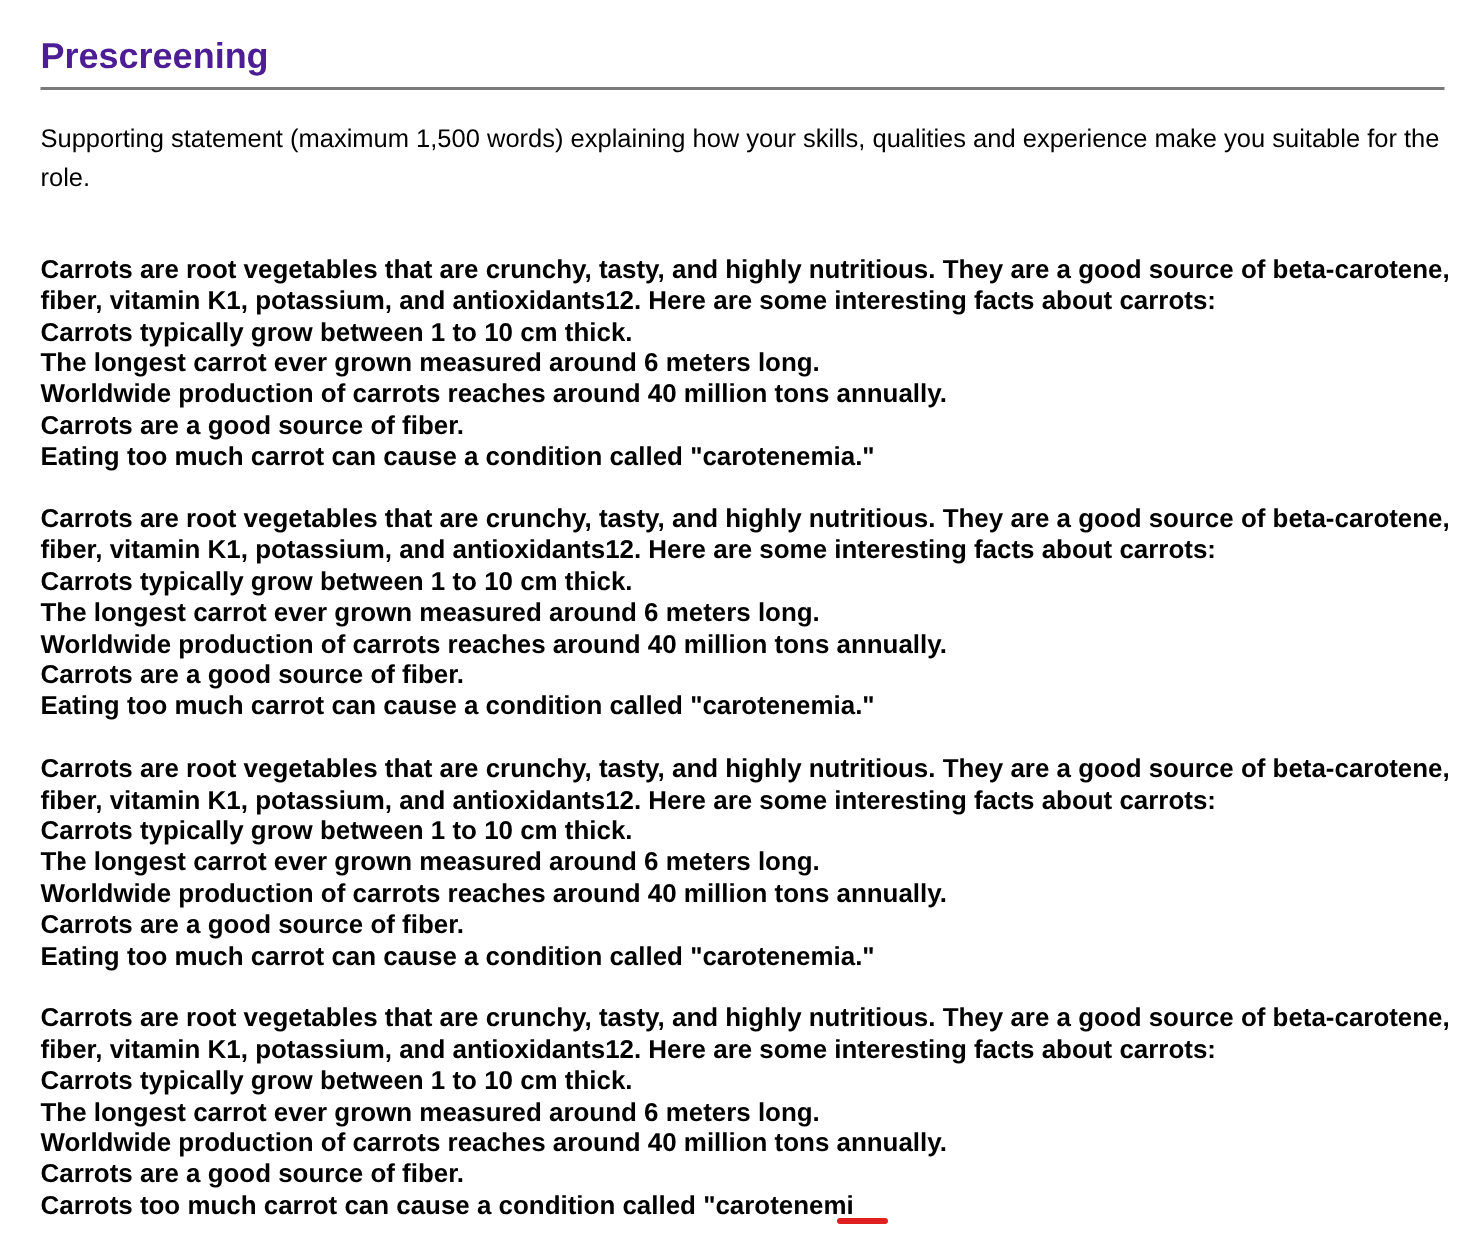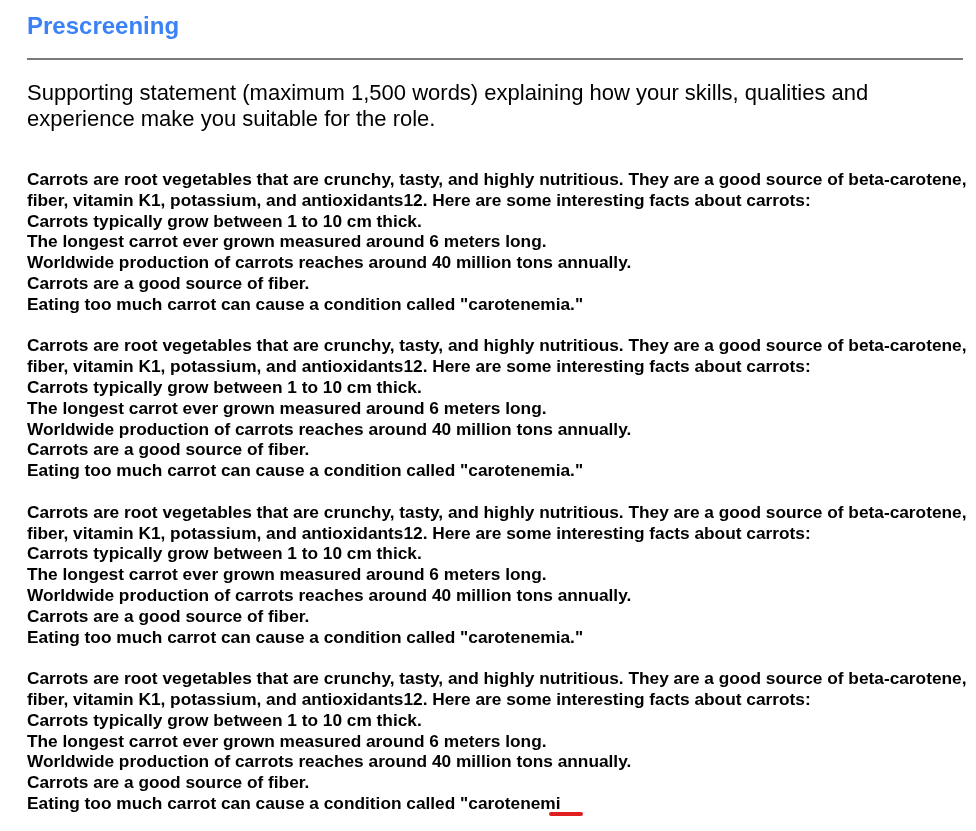--- a/index.html
+++ b/index.html
@@ -17,45 +17,45 @@
     }
     .page {
       position: absolute;
       left: 27px;
       top: 0;
       width: 936px;
     }
     .title {
       position: absolute;
       left: 0;
-      top: 11px;
+      top: 23px;
       margin: 0;
       font-size: 24px;
       font-weight: bold;
       line-height: 30px;
-      color: #3b82f6;
+      color: #4c1d95;
       white-space: nowrap;
     }
     .divider {
       position: absolute;
       left: 0;
       top: 58px;
       width: 936px;
       height: 0;
       border: 0;
       border-top: 2px solid #7a7a7a;
       margin: 0;
     }
     .question {
       position: absolute;
       left: 0;
       top: 80px;
       width: 936px;
       margin: 0;
-      font-size: 22px;
+      font-size: 17px;
       line-height: 26px;
       color: #000;
     }
     .answer {
       position: absolute;
       left: 0;
       top: 169px;
       width: 936px;
       margin: 0;
       font-size: 17.3px;
@@ -120,16 +120,16 @@
       <span class="line">Carrots are a good source of fiber.</span>
       <span class="line">Eating too much carrot can cause a condition called "carotenemia."</span>
     </div>
     <div class="para">
       <span class="line">Carrots are root vegetables that are crunchy, tasty, and highly nutritious. They are a good source of beta-carotene,</span>
       <span class="line">fiber, vitamin K1, potassium, and antioxidants12. Here are some interesting facts about carrots:</span>
       <span class="line">Carrots typically grow between 1 to 10 cm thick.</span>
       <span class="line">The longest carrot ever grown measured around 6 meters long.</span>
       <span class="line">Worldwide production of carrots reaches around 40 million tons annually.</span>
       <span class="line">Carrots are a good source of fiber.</span>
-      <span class="line"><span>Eating too much carrot can cause a condition called </span><span class="misspelled"><span>"carotenemi</span><span class="squiggle"></span></span></span>
+      <span class="line"><span>Carrots too much carrot can cause a condition called </span><span class="misspelled"><span>"carotenemi</span><span class="squiggle"></span></span></span>
     </div>
   </div>
 </div>
 
 </body></html>

